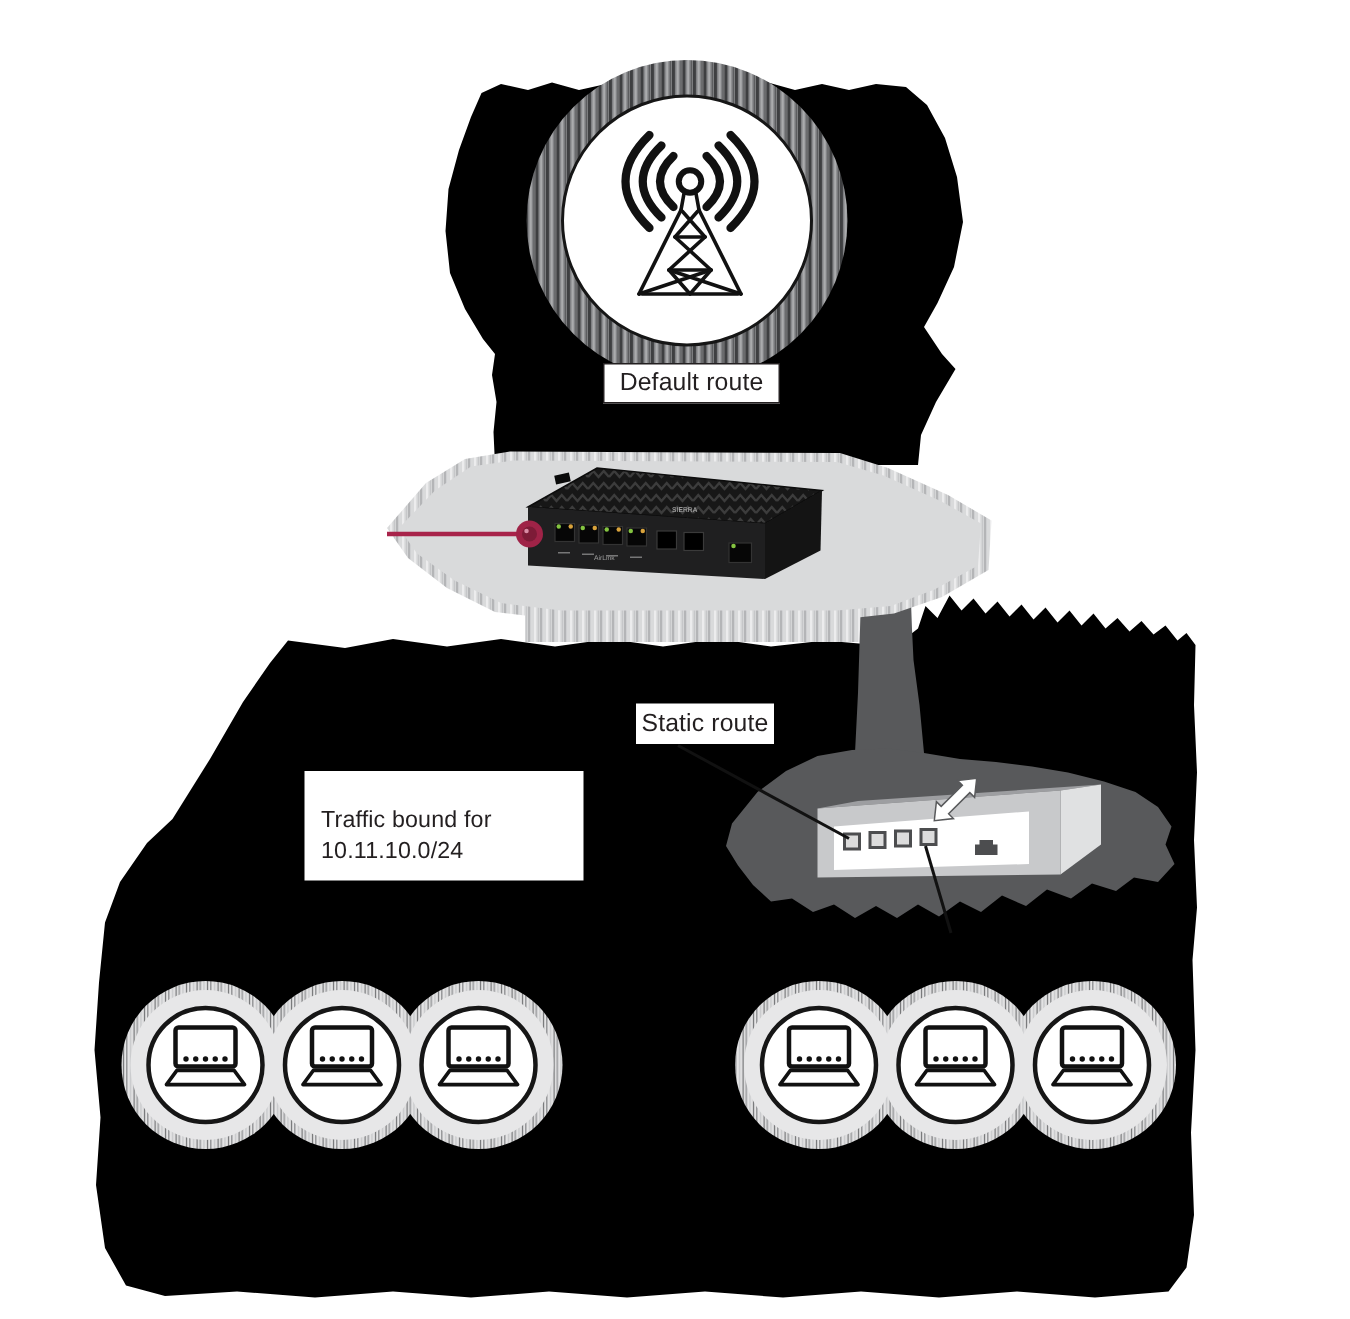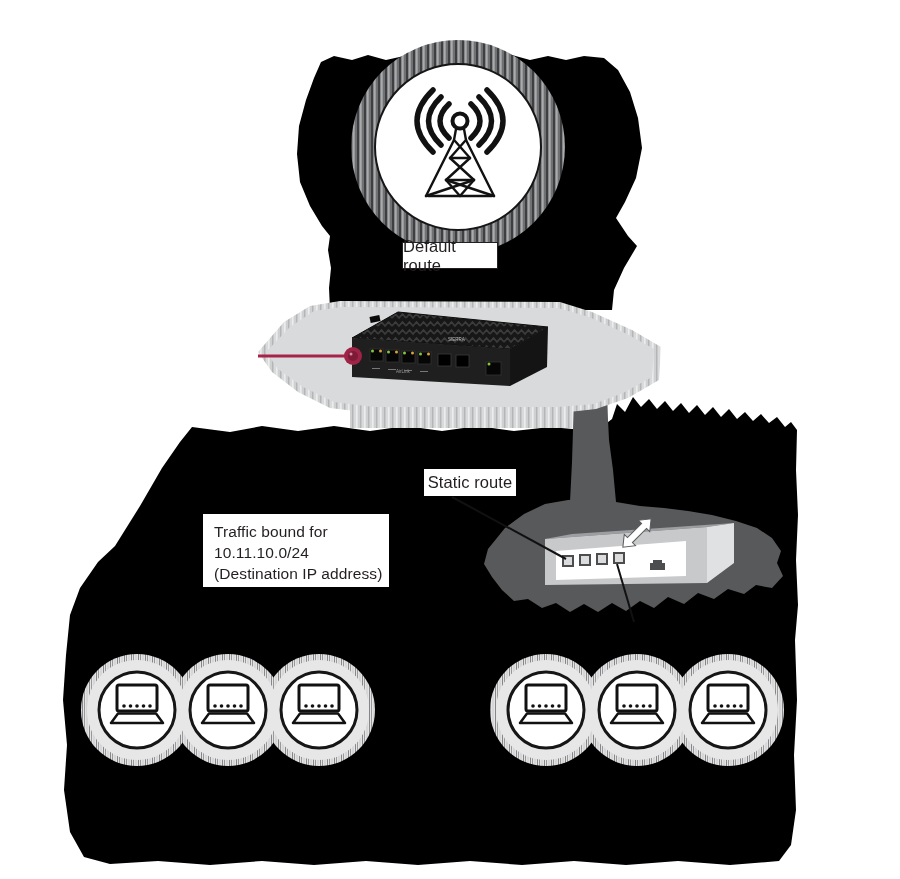--- a/index.html
+++ b/index.html
@@ -2,25 +2,25 @@
 <html><head>
 <meta charset="utf-8">
 <style>
   html,body{margin:0;padding:0;background:#ffffff;}
   body{width:900px;height:879px;position:relative;overflow:hidden;
        font-family:"Liberation Sans",sans-serif;}
   svg{position:absolute;left:0;top:0;}
   .label-box{position:absolute;background:#ffffff;color:#231f20;
              display:flex;align-items:center;justify-content:center;
              font-size:16.5px;font-weight:400;letter-spacing:.1px;box-sizing:border-box;}
-  #default-route-label{left:402px;top:242px;width:96px;height:27px;border:1.5px solid #231f20;}
+  #default-route-label{left:402px;top:242px;width:118px;height:27px;border:1.5px solid #231f20;}
   #static-route-label{left:424px;top:469px;width:92px;height:27px;}
   #traffic-label{left:203px;top:514px;width:186px;height:73px;
                  flex-direction:column;align-items:flex-start;justify-content:flex-start;
-                 padding:7px 0 0 11px;font-size:15.5px;line-height:1.37;}
+                 padding:22px 0 0 11px;font-size:15.5px;line-height:1.37;}
   #traffic-label span{display:block;white-space:nowrap;}
 </style>
 </head>
 <body>
 
 <svg width="900" height="879" viewBox="0 0 900 879">
   <defs>
     <pattern id="darkStreaks" width="7" height="8" patternUnits="userSpaceOnUse">
       <rect width="7" height="8" fill="#86878a"></rect>
       <rect x="0" width="2" height="8" fill="#3e3f41"></rect>
@@ -258,14 +258,13 @@
       <path d="M-26,13 L-19,3.5 L19,3.5 L26,13 Z" fill="#ffffff" stroke="#111111" stroke-width="2.5" stroke-linejoin="round"></path>
     </g>
   </g>
 </svg>
 
 <div class="label-box" id="default-route-label">Default route</div>
 <div class="label-box" id="static-route-label">Static route</div>
 <div class="label-box" id="traffic-label">
   <span>Traffic bound for</span>
   <span>10.11.10.0/24</span>
-  <span>(Destination IP address)</span>
 </div>
 
 </body></html>

